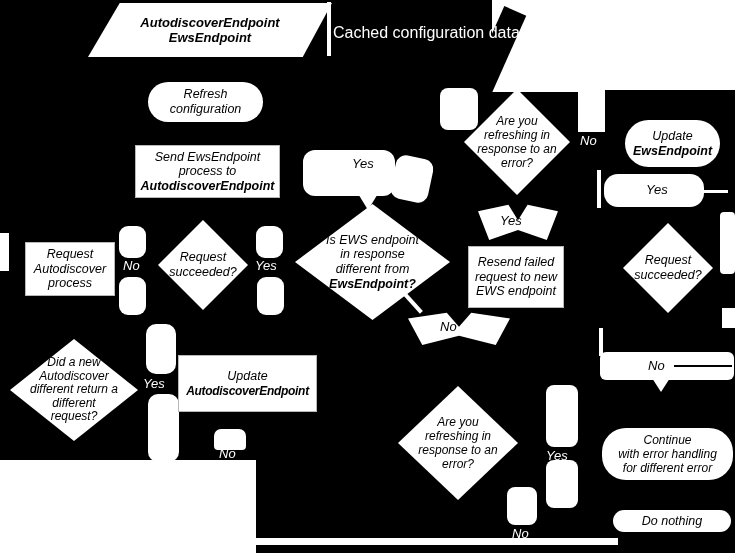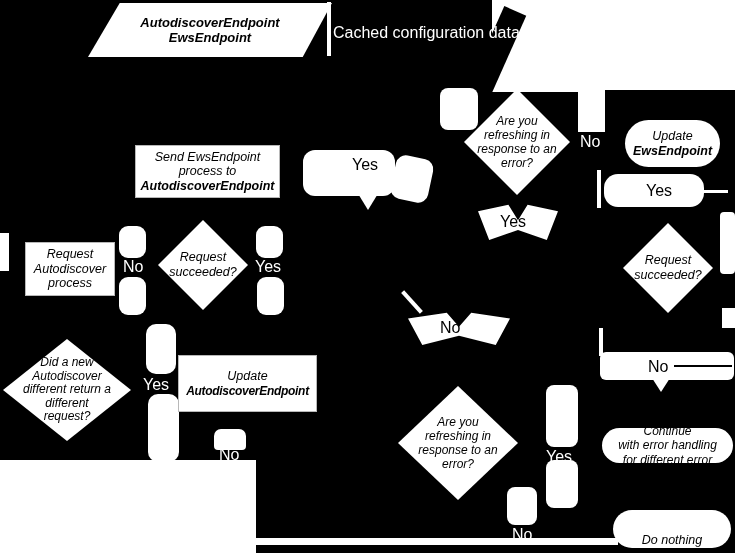--- a/index.html
+++ b/index.html
@@ -16,21 +16,21 @@
   }
   .node span{display:block;font-style:italic;}
   .rect{border:1px solid #b8b8b8;}
   .diamond{clip-path:polygon(50% 0,100% 50%,50% 100%,0 50%);}
   .pill{border-radius:24px;}
   .stadium{border-radius:20px;}
   .para{clip-path:polygon(13% 0,100% 0,88% 100%,0 100%);font-weight:bold;font-size:13px;}
   .b{font-weight:bold;}
   .tight{font-size:12px;letter-spacing:-0.3px;}
   .lbl{
-    position:absolute;font-size:16px;line-height:1;white-space:nowrap;
+    position:absolute;font-size:13px;line-height:1;white-space:nowrap;font-style:italic;
   }
   .lbl.on-black{color:#fff;}
   .lbl.on-white{color:#000;}
   .blob{position:absolute;background:#fff;}
   .tri-down{clip-path:polygon(0 0,100% 0,50% 100%);}
   .butterfly{clip-path:polygon(0 20%,38% 2%,50% 45%,62% 2%,100% 20%,86% 100%,50% 72%,14% 100%);}
   .wedge{position:absolute;background:#000;}
   .caption{position:absolute;color:#fff;font-size:16px;white-space:nowrap;}
   .dash{position:absolute;background:#000;}
 </style>
@@ -53,20 +53,24 @@
   <div class="blob" style="left:722px;top:308px;width:13px;height:20px;"></div>
   <div class="blob" style="left:597px;top:170px;width:4px;height:38px;"></div>
   <div class="blob" style="left:599px;top:328px;width:4px;height:28px;"></div>
 
   <div class="node para" style="left:88px;top:3px;width:244px;height:54px;">
     <span>AutodiscoverEndpoint</span>
     <span>EwsEndpoint</span>
   </div>
   <div class="caption" style="left:333px;top:24px;">Cached configuration data</div>
 
+  <div class="node stadium" style="left:148px;top:82px;width:115px;height:40px;">
+    <span>Refresh</span>
+    <span>configuration</span>
+  </div>
 
   <div class="node rect" style="left:135px;top:145px;width:143px;height:51px;">
     <span>Send EwsEndpoint</span>
     <span>process to</span>
     <span class="b">AutodiscoverEndpoint</span>
   </div>
 
   <div class="blob" style="left:303px;top:150px;width:92px;height:46px;border-radius:12px;"></div>
   <div class="blob" style="left:393px;top:157px;width:38px;height:44px;border-radius:10px;transform:rotate(12deg);"></div>
   <div class="blob tri-down" style="left:357px;top:192px;width:22px;height:18px;"></div>
@@ -87,24 +91,35 @@
 
   <div class="blob" style="left:604px;top:174px;width:100px;height:33px;border-radius:14px;"></div>
   <div class="blob" style="left:670px;top:190px;width:58px;height:3px;"></div>
   <div class="lbl on-white" style="left:646px;top:183px;">Yes</div>
 
   <div class="node diamond" style="left:623px;top:223px;width:90px;height:90px;">
     <span>Request</span>
     <span>succeeded?</span>
   </div>
 
+  <div class="node rect" style="left:468px;top:246px;width:94px;height:60px;">
+    <span>Resend failed</span>
+    <span>request to new</span>
+    <span>EWS endpoint</span>
+  </div>
 
   <div class="blob butterfly" style="left:478px;top:204px;width:80px;height:36px;"></div>
   <div class="lbl on-white" style="left:500px;top:214px;">Yes</div>
 
+  <div class="node diamond" style="left:295px;top:204px;width:155px;height:116px;">
+    <span>Is EWS endpoint</span>
+    <span>in response</span>
+    <span>different from</span>
+    <span class="b">EwsEndpoint?</span>
+  </div>
 
   <div class="blob" style="left:398px;top:300px;width:28px;height:4px;transform:rotate(48deg);"></div>
   <div class="blob butterfly" style="left:408px;top:312px;width:102px;height:33px;"></div>
   <div class="lbl on-white" style="left:440px;top:320px;">No</div>
 
   <div class="node diamond" style="left:158px;top:220px;width:90px;height:90px;">
     <span>Request</span>
     <span>succeeded?</span>
   </div>
 
@@ -115,21 +130,21 @@
   <div class="blob" style="left:119px;top:226px;width:27px;height:32px;border-radius:9px;"></div>
   <div class="blob" style="left:119px;top:277px;width:27px;height:38px;border-radius:9px;"></div>
   <div class="lbl on-black" style="left:123px;top:259px;">No</div>
 
   <div class="node rect" style="left:25px;top:242px;width:88px;height:52px;">
     <span>Request</span>
     <span>Autodiscover</span>
     <span>process</span>
   </div>
 
-  <div class="node diamond" style="left:3px;top:339px;width:128px;height:102px;font-size:12px;line-height:1.12;">
+  <div class="node diamond" style="left:10px;top:339px;width:128px;height:102px;font-size:12px;line-height:1.12;">
     <span>Did a new</span>
     <span>Autodiscover</span>
     <span>different return a</span>
     <span>different</span>
     <span>request?</span>
   </div>
 
   <div class="blob" style="left:146px;top:324px;width:30px;height:50px;border-radius:10px;"></div>
   <div class="blob" style="left:148px;top:394px;width:31px;height:68px;border-radius:10px;"></div>
   <div class="lbl on-black" style="left:143px;top:377px;">Yes</div>
@@ -154,23 +169,23 @@
   <div class="lbl on-black" style="left:546px;top:449px;">Yes</div>
 
   <div class="blob" style="left:507px;top:487px;width:30px;height:38px;border-radius:8px;"></div>
   <div class="lbl on-black" style="left:512px;top:527px;">No</div>
 
   <div class="blob" style="left:600px;top:352px;width:134px;height:28px;border-radius:6px;"></div>
   <div class="blob tri-down" style="left:652px;top:378px;width:18px;height:14px;"></div>
   <div class="dash" style="left:674px;top:365px;width:58px;height:2px;"></div>
   <div class="lbl on-white" style="left:648px;top:359px;">No</div>
 
-  <div class="node pill" style="left:602px;top:428px;width:131px;height:35px;font-size:12px;text-align:right;">
+  <div class="node pill" style="left:602px;top:428px;width:131px;height:52px;font-size:12px;text-align:right;">
     <span>Continue</span>
     <span>with error handling</span>
     <span>for different error</span>
   </div>
 
-  <div class="node pill" style="left:613px;top:510px;width:118px;height:38px;justify-content:flex-end;">
+  <div class="node pill" style="left:613px;top:510px;width:118px;height:22px;">
     <span>Do nothing</span>
   </div>
 
 </div>
 
 </body></html>

